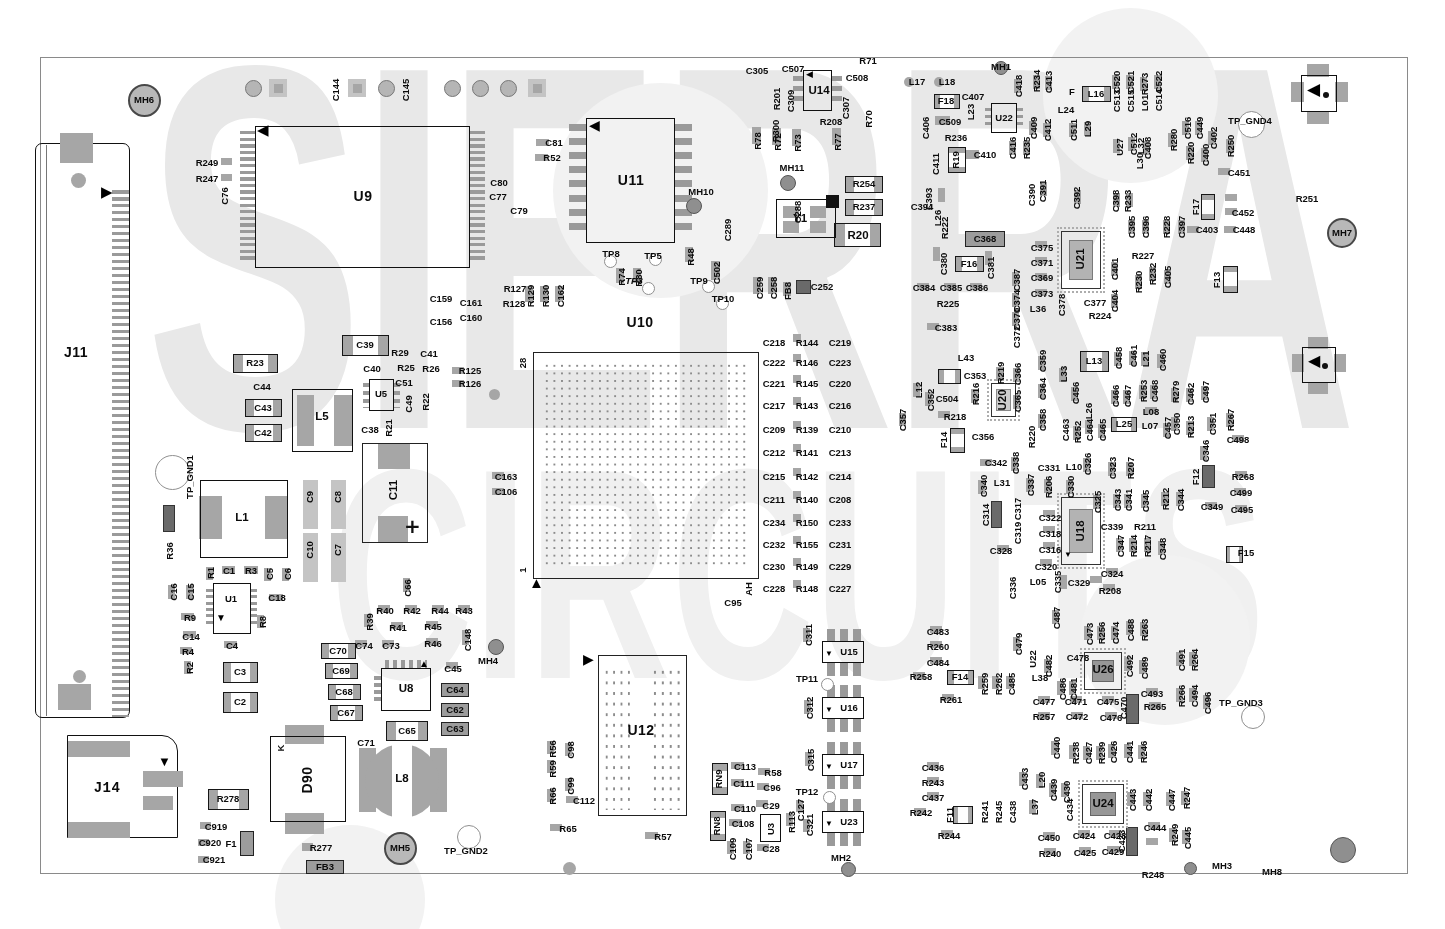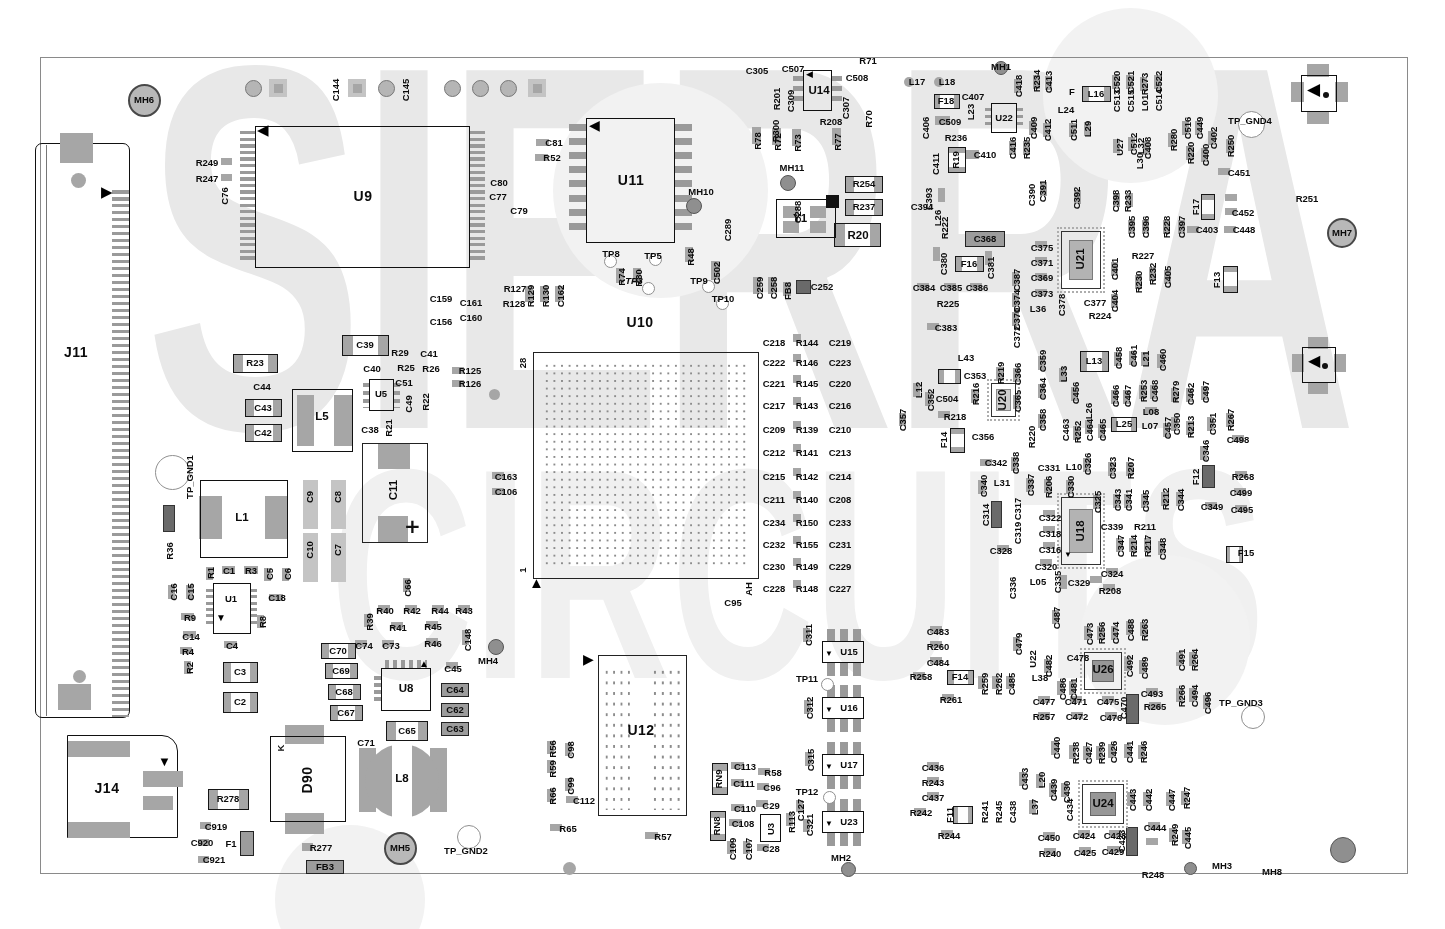--- a/index.html
+++ b/index.html
@@ -836,28 +836,28 @@
     <div class="lbl" style="left: 455px; top: 690px;">C64</div>
     <div class="lbl" style="left: 455px; top: 710px;">C62</div>
     <div class="lbl" style="left: 455px; top: 729px;">C63</div>
     <div class="lbl" style="left: 407px; top: 731px;">C65</div>
     <div class="lbl" style="left: 366px; top: 743px;">C71</div>
     <div class="lbl md" style="left: 402px; top: 779px;">L8</div>
     <div class="lbl v lg" style="left: 307px; top: 780px;">D90</div>
     <div class="lbl v" style="left: 281px; top: 748px;">K</div>
     <div class="lbl" style="left: 228px; top: 799px;">R278</div>
     <div class="lbl" style="left: 216px; top: 827px;">C919</div>
-    <div class="lbl" style="left: 202px; top: 843px;">C920</div>
+    <div class="lbl" style="left: 210px; top: 843px;">C920</div>
     <div class="lbl" style="left: 214px; top: 860px;">C921</div>
     <div class="lbl" style="left: 231px; top: 844px;">F1</div>
     <div class="lbl" style="left: 321px; top: 848px;">R277</div>
     <div class="lbl" style="left: 325px; top: 867px;">FB3</div>
     <div class="lbl" style="left: 400px; top: 848px;">MH5</div>
     <div class="lbl" style="left: 466px; top: 851px;">TP_GND2</div>
-    <div class="lbl lg" style="left: 107px; top: 788px;">J14</div>
+    <div class="lbl lg" style="left: 107px; top: 788px; font-family: Liberation Mono, monospace;">J14</div>
     <div class="lbl" style="left: 488px; top: 661px;">MH4</div>
     <div class="lbl lg" style="left: 641px; top: 730px;">U12</div>
     <div class="lbl v" style="left: 553px; top: 749px;">R56</div>
     <div class="lbl v" style="left: 553px; top: 769px;">R59</div>
     <div class="lbl v" style="left: 553px; top: 796px;">R66</div>
     <div class="lbl v" style="left: 571px; top: 750px;">C98</div>
     <div class="lbl v" style="left: 571px; top: 786px;">C99</div>
     <div class="lbl" style="left: 584px; top: 801px;">C112</div>
     <div class="lbl" style="left: 568px; top: 829px;">R65</div>
     <div class="lbl" style="left: 663px; top: 837px;">R57</div>

